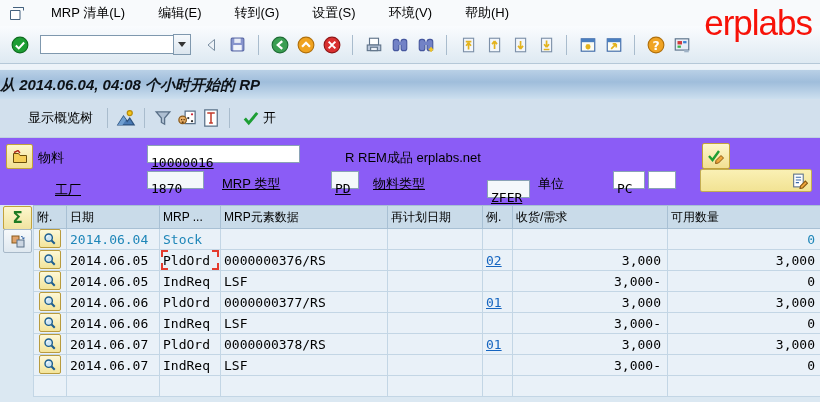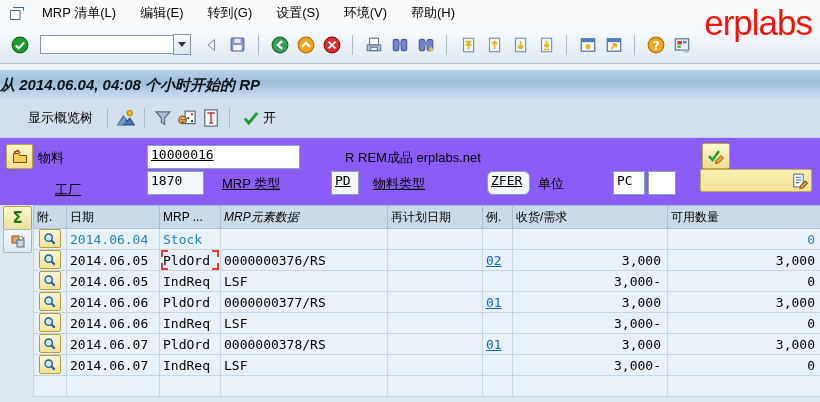--- a/index.html
+++ b/index.html
@@ -2,21 +2,21 @@
 <html><head>
 <meta charset="utf-8">
 <style>
   html,body{margin:0;padding:0;}
   body{width:820px;height:402px;overflow:hidden;background:#dbe8f2;
        font-family:"Liberation Sans","DejaVu Sans",sans-serif;font-size:13px;color:#000;}
   .window{position:relative;width:820px;height:402px;}
 
   
   .menubar{position:absolute;left:0;top:0;width:100%;height:26px;background:#f8fafc;
-           border-bottom:1px solid #c9d6e2;display:flex;align-items:center;gap:0;}
+           border-bottom:1px solid #c9d6e2;display:flex;align-items:center;gap:9px;}
   .sysicon{width:26px;height:22px;display:inline-flex;align-items:center;justify-content:center;margin-left:4px;}
   .mi{padding:3px 12px;cursor:default;white-space:nowrap;}
   .brand{position:absolute;top:2px;right:8px;font-size:35px;letter-spacing:-1px;
          color:#f71208;font-weight:500;z-index:30;line-height:42px;}
 
   
   .toolbar{position:absolute;left:0;top:26px;width:100%;height:38px;
            background:linear-gradient(#fafcfe,#dee9f2);border-bottom:1px solid #b5c8d8;
            display:flex;align-items:center;padding-left:8px;box-sizing:border-box;gap:3px;}
   .tbi{width:23px;height:23px;display:inline-flex;align-items:center;justify-content:center;border-radius:2px;}
@@ -40,22 +40,22 @@
   .apptoolbar{position:absolute;left:0;top:99px;width:100%;height:39px;background:#d2e0ed;
               border-bottom:1px solid #bfd1e0;display:flex;align-items:center;padding-left:10px;box-sizing:border-box;}
   .abtn{padding:3px 8px;border-radius:2px;cursor:default;white-space:nowrap;margin-left:10px;}
   .aicon{width:24px;height:24px;display:inline-flex;align-items:center;justify-content:center;border-radius:2px;}
   .open{display:inline-flex;align-items:center;gap:3px;padding:2px 6px;}
 
   
   .formarea{position:absolute;left:0;top:138px;width:100%;height:67px;background:#8b5cf6;}
   .flabel{position:absolute;font-size:13px;white-space:nowrap;}
   .ulab{text-decoration:underline;}
-  .fval{position:absolute;box-sizing:border-box;height:24px;border:1px solid #8aa2b6;background:#fff;
-        font-family:"DejaVu Sans Mono","Liberation Mono",monospace;font-size:13px;line-height:18px;padding:0 3px;}
+  .fval{position:absolute;box-sizing:border-box;height:14px;border:1px solid #8aa2b6;background:#fff;
+        font-family:"DejaVu Sans Mono","Liberation Mono",monospace;font-size:13px;line-height:18px;padding:8px 3px;}
   .fbox{background:#f4f8fb;}
   .ul{text-decoration:underline;}
   .folderbtn{position:absolute;left:6px;top:6px;width:25px;height:23px;border:1px solid #c2a23c;border-radius:2px;
              background:linear-gradient(#fdf7cd,#f2df92);display:flex;align-items:center;justify-content:center;}
   .chkpenbtn{position:absolute;left:702px;top:5px;width:26px;height:24px;border:1px solid #c2a23c;border-radius:2px;
              background:linear-gradient(#fdf7cd,#f2df92);display:flex;align-items:center;justify-content:center;}
   .notesbar{position:absolute;left:700px;top:31px;width:112px;height:23px;border:1px solid #c3ad52;border-radius:2px;
             background:linear-gradient(#faf0b4,#f2e394);display:flex;align-items:center;justify-content:flex-end;padding-right:3px;box-sizing:border-box;}
 
   
@@ -292,21 +292,21 @@
     </span>
     <span class="flabel" style="left:38px;top:11px;">物料</span>
     <div class="fval" style="left:147px;top:7px;width:153px;"><span class="ul">10000016</span></div>
     <span class="flabel" style="left:345px;top:11px;">R REM成品 erplabs.net</span>
 
     <span class="flabel ulab" style="left:55px;top:37px;margin-top:6px;">工厂</span>
     <div class="fval fbox" style="left:147px;top:33px;width:57px;"><span>1870</span></div>
     <span class="flabel ulab" style="left:222px;top:37px;">MRP 类型</span>
     <div class="fval fbox" style="left:331px;top:33px;width:28px;"><span class="ul">PD</span></div>
     <span class="flabel ulab" style="left:373px;top:37px;">物料类型</span>
-    <div class="fval fbox" style="left:487px;top:33px;width:43px;border-radius:6px;"><span class="ul">ZFER</span></div>
+    <div class="fval fbox" style="left:487px;top:42px;width:43px;"><span class="ul">ZFER</span></div>
     <span class="flabel" style="left:538px;top:37px;">单位</span>
     <div class="fval" style="left:613px;top:33px;width:32px;"><span>PC</span></div>
     <div class="fval" style="left:648px;top:33px;width:28px;"></div>
 
     <span class="chkpenbtn">
       <svg width="18" height="16" viewBox="0 0 18 16">
           <path d="M2 8l3.5 4L12 3" stroke="#1d9e34" stroke-width="2.4" fill="none"></path>
           <path d="M9 12.5l5-5 2.5 2.5-5 5-3 .5z" fill="#f0a63c" stroke="#8a5a12"></path>
         </svg>
     </span>
@@ -329,21 +329,21 @@
             <path d="M11 2.5c2 0 2.5 1 2.5 2.5M13.5 5l-1.3-1M13.5 5l1-1.4" stroke="#3a6aa8" fill="none"></path>
           </svg>
       </span>
     </div>
     <table class="mrp">
       <thead>
           <tr>
             <th style="width: 26px;">附.</th>
             <th style="width: 86px;">日期</th>
             <th style="width: 54px;">MRP ...</th>
-            <th style="width: 160px; font-style: italic;">MRP元素数据</th>
+            <th style="width: 160px;">MRP元素数据</th>
             <th style="width: 88px;">再计划日期</th>
             <th style="width: 23px;">例.</th>
             <th style="width: 148px;">收货/需求</th>
             <th style="width: 147px;">可用数量</th>
           </tr>
         </thead>
       <tbody>
           <tr class="stock">
             <td class="attc"><span class="att-btn">
                 <svg width="14" height="14" viewBox="0 0 16 16">

